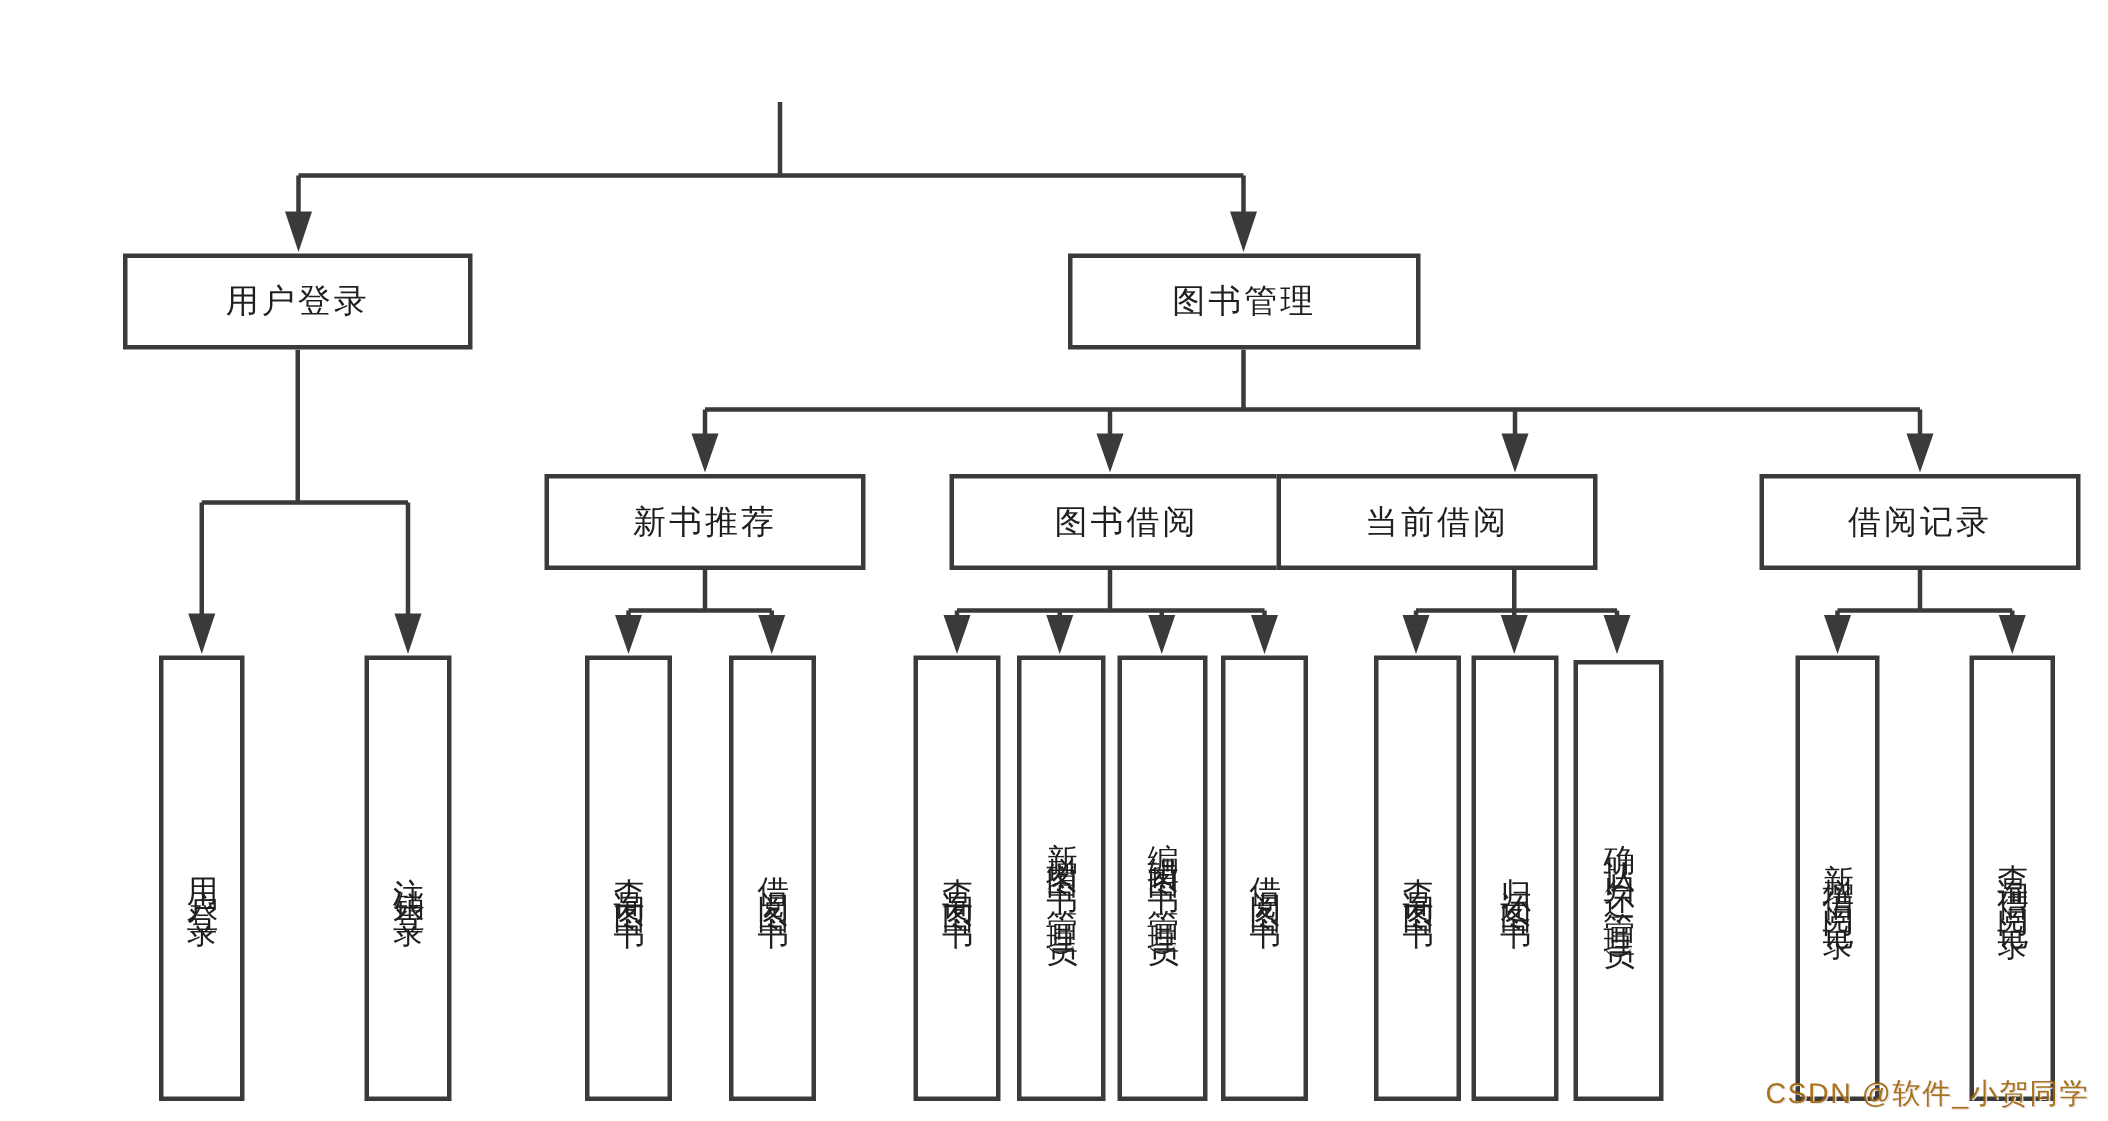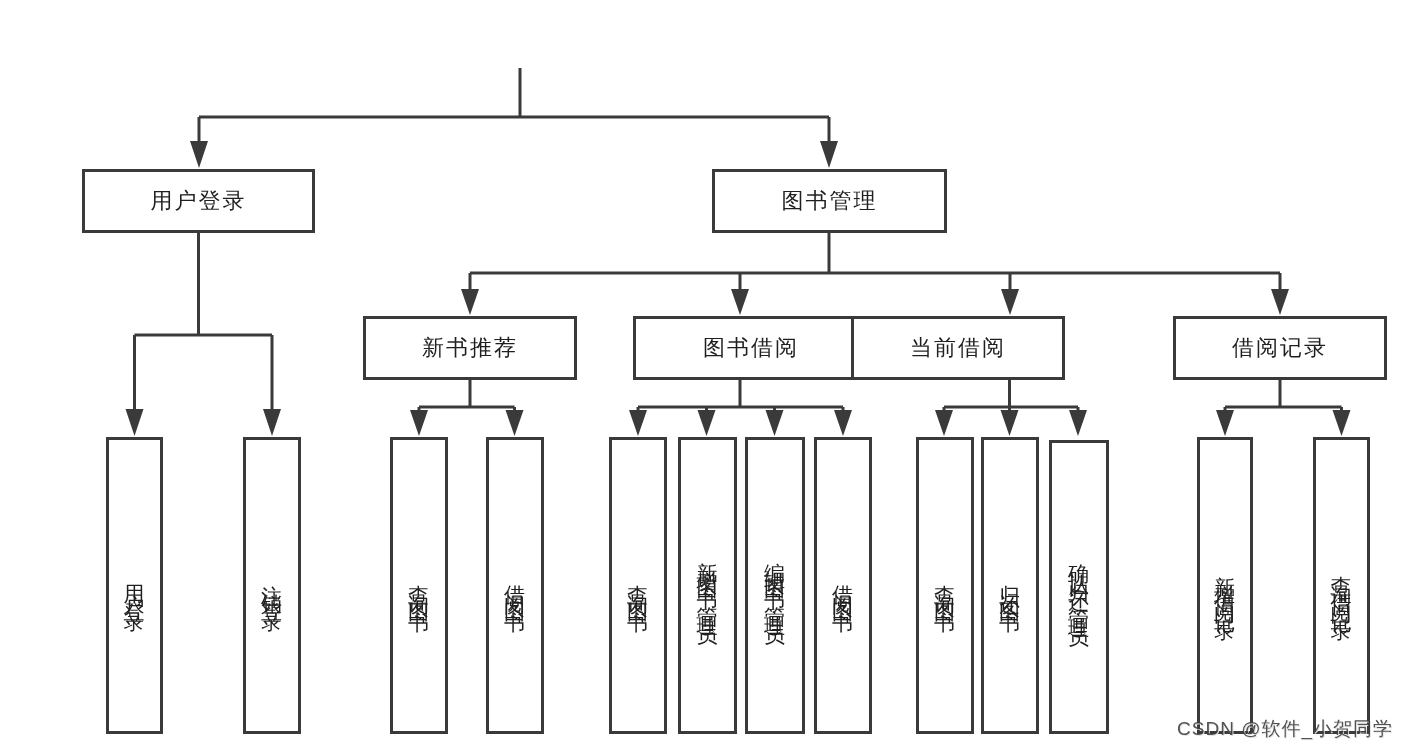--- a/index.html
+++ b/index.html
@@ -44,21 +44,21 @@
     line-height: 1;
     letter-spacing: 9px;
     white-space: nowrap;
   }
   #watermark {
     position: absolute;
     right: 12px;
     top: 716px;
     z-index: 3;
     font-size: 19px;
-    color: #404040;
+    color: #a16207;
     opacity: 0.9;
     text-shadow: 1px 1px 0 #e3e3e3;
     letter-spacing: 1px;
   }
 </style>
 </head>
 <body>
 
 <div id="canvas">
 

